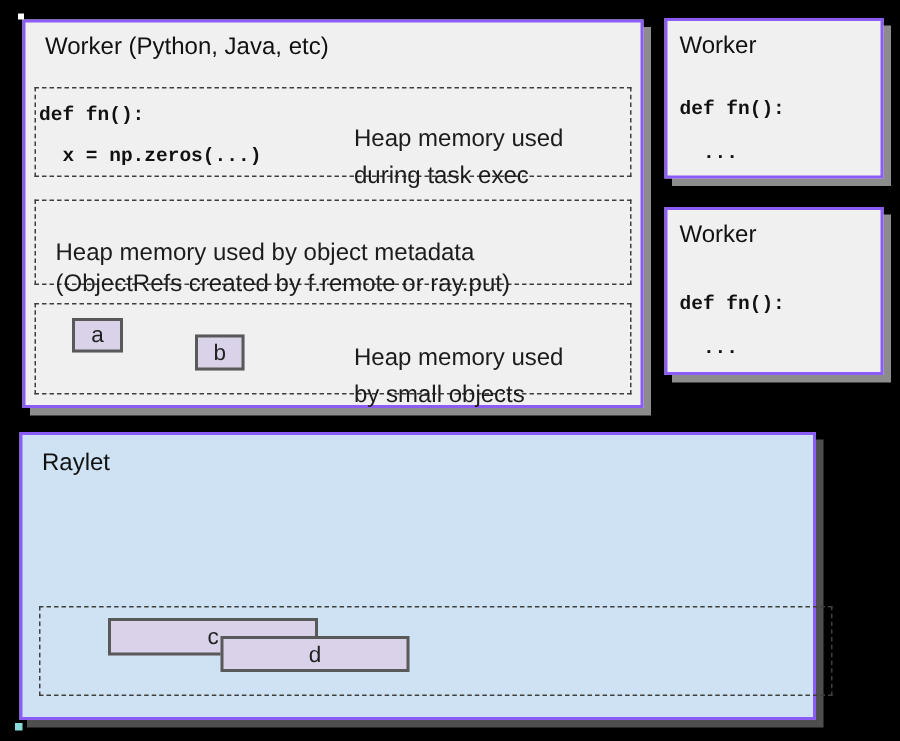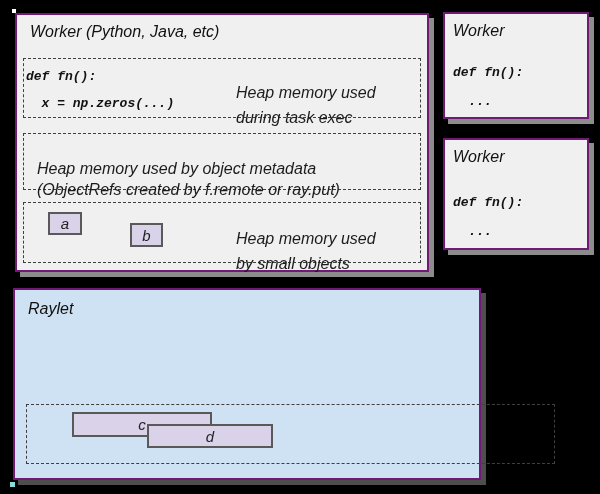--- a/index.html
+++ b/index.html
@@ -9,23 +9,22 @@
     height: 494px;
     background: #000000;
     font-family: "Liberation Sans", sans-serif;
     color: #1c1c1c;
     overflow: hidden;
   }
   .panel {
     position: absolute;
     box-sizing: border-box;
     background: #f0f0f0;
-    border: 2px solid #701a75;
+    border: 2px solid #8b5cf6;
     box-shadow: 5px 5px 0 #8c8c8c;
-    font-style: italic;
   }
   .panel.blue {
     background: #cfe2f3;
     box-shadow: 5px 5px 0 #4e4e4e;
   }
   .panel-title {
     position: absolute;
     font-size: 16px;
     line-height: 18px;
     color: #111;
@@ -107,21 +106,21 @@
     <pre class="code" style="left:8px; top:44px; line-height:29px;">def fn():
   ...</pre>
   </div>
 
   <div class="panel" style="left:443px; top:138px; width:146px; height:112px;">
     <div class="panel-title" style="left:8px; top:8px;">Worker</div>
     <pre class="code" style="left:8px; top:48px; line-height:29px;">def fn():
   ...</pre>
   </div>
 
-  <div class="panel blue" style="left:13px; top:288px; width:468px; height:192px;">
+  <div class="panel blue" style="left:13px; top:288px; width:531px; height:192px;">
     <div class="panel-title" style="left:13px; top:10px;">Raylet</div>
 
 
     <div class="dashed" style="left:11px; top:114px; width:529px; height:60px;">
       <div class="obj" style="left:45px; top:7px; width:140px; height:25px;">c</div>
       <div class="obj" style="left:120px; top:19px; width:126px; height:24px;">d</div>
     </div>
   </div>
 
   <div class="dot" style="left:12px; top:9px; width:4px; height:4px; background:#ffffff;"></div>

